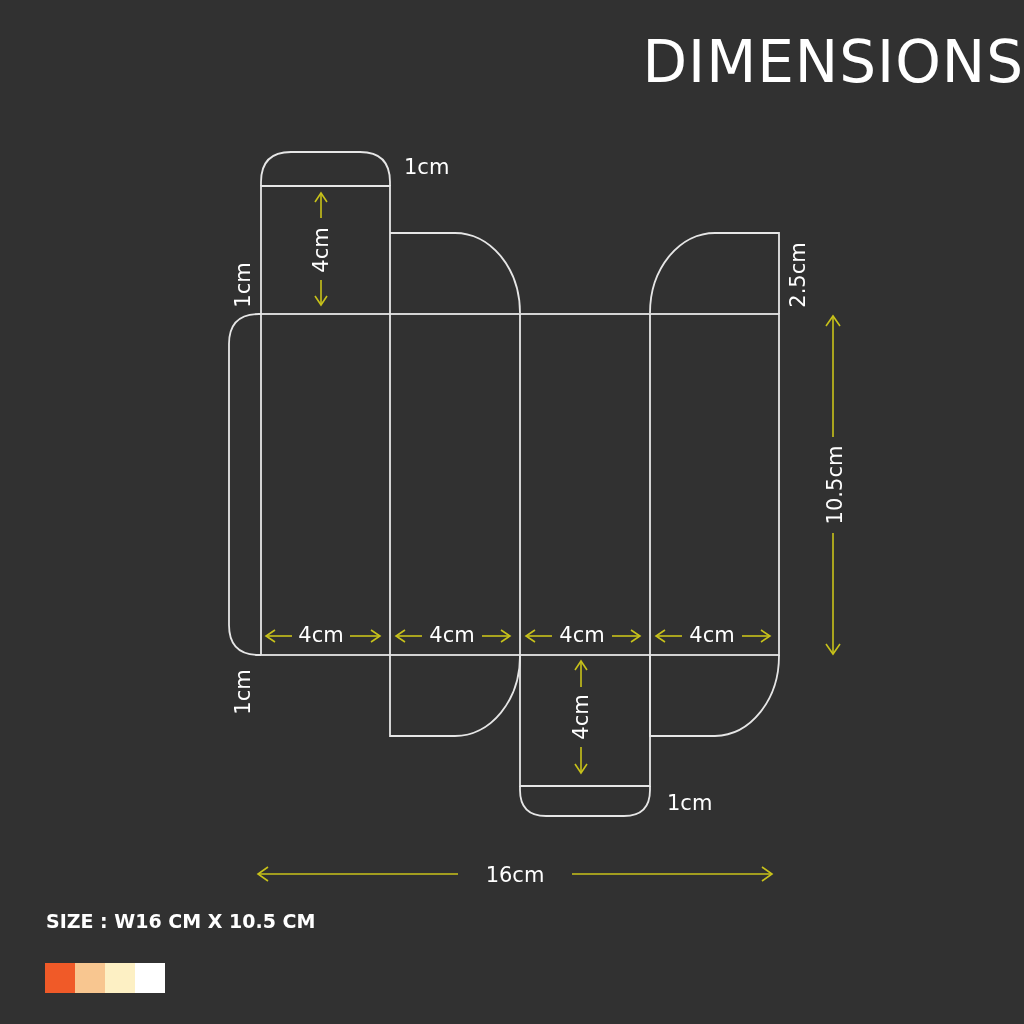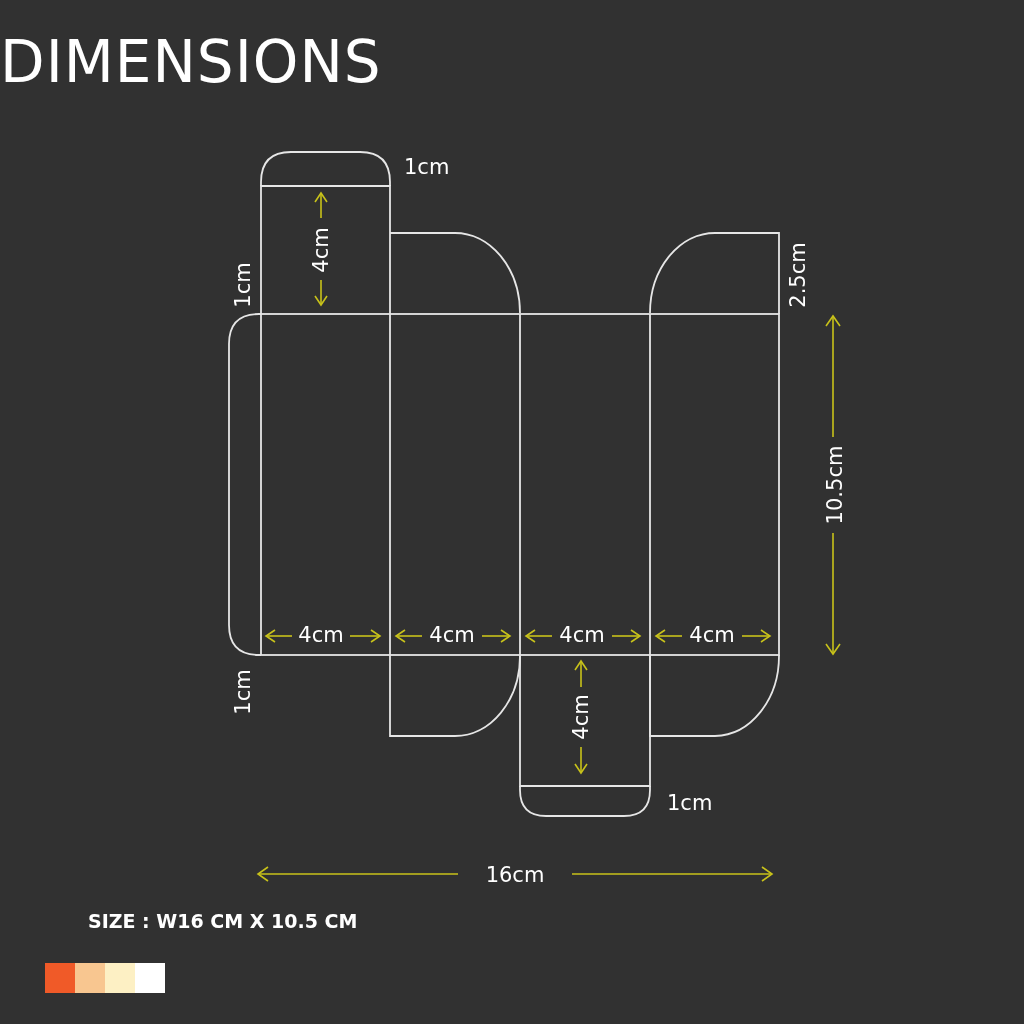--- a/index.html
+++ b/index.html
@@ -1,20 +1,20 @@
 <!DOCTYPE html>
 <html><head>
 <meta charset="utf-8">
 <style>
   html,body{margin:0;padding:0;}
   body{width:1024px;height:1024px;background:#313131;position:relative;overflow:hidden;font-family:"Liberation Sans","DejaVu Sans",sans-serif;}
-  .title{position:absolute;top:28px;left:0;width:1024px;text-align:left;color:#fff;font-size:58px;letter-spacing:1px;font-family:"DejaVu Sans",sans-serif;font-weight:normal;}
+  .title{position:absolute;top:28px;left:0;width:1024px;text-align:right;color:#fff;font-size:58px;letter-spacing:1px;font-family:"DejaVu Sans",sans-serif;font-weight:normal;}
   svg.dieline{position:absolute;left:0;top:0;}
   .lbl{fill:#ffffff;font-family:"DejaVu Sans",sans-serif;font-size:21px;}
-  .size{position:absolute;left:46px;top:910px;color:#fff;font-size:19px;font-weight:bold;font-family:"DejaVu Sans",sans-serif;margin-left:42px;}
+  .size{position:absolute;left:46px;top:910px;color:#fff;font-size:19px;font-weight:bold;font-family:"DejaVu Sans",sans-serif;}
   .swatches{position:absolute;left:45px;top:963px;display:flex;}
   .sw{width:30px;height:30px;}
 </style>
 </head>
 <body>
 
 <div class="title">DIMENSIONS</div>
 
 <svg class="dieline" width="1024" height="1024" viewBox="0 0 1024 1024">
   <g fill="none" stroke="#e6e6e6" stroke-width="1.8">

